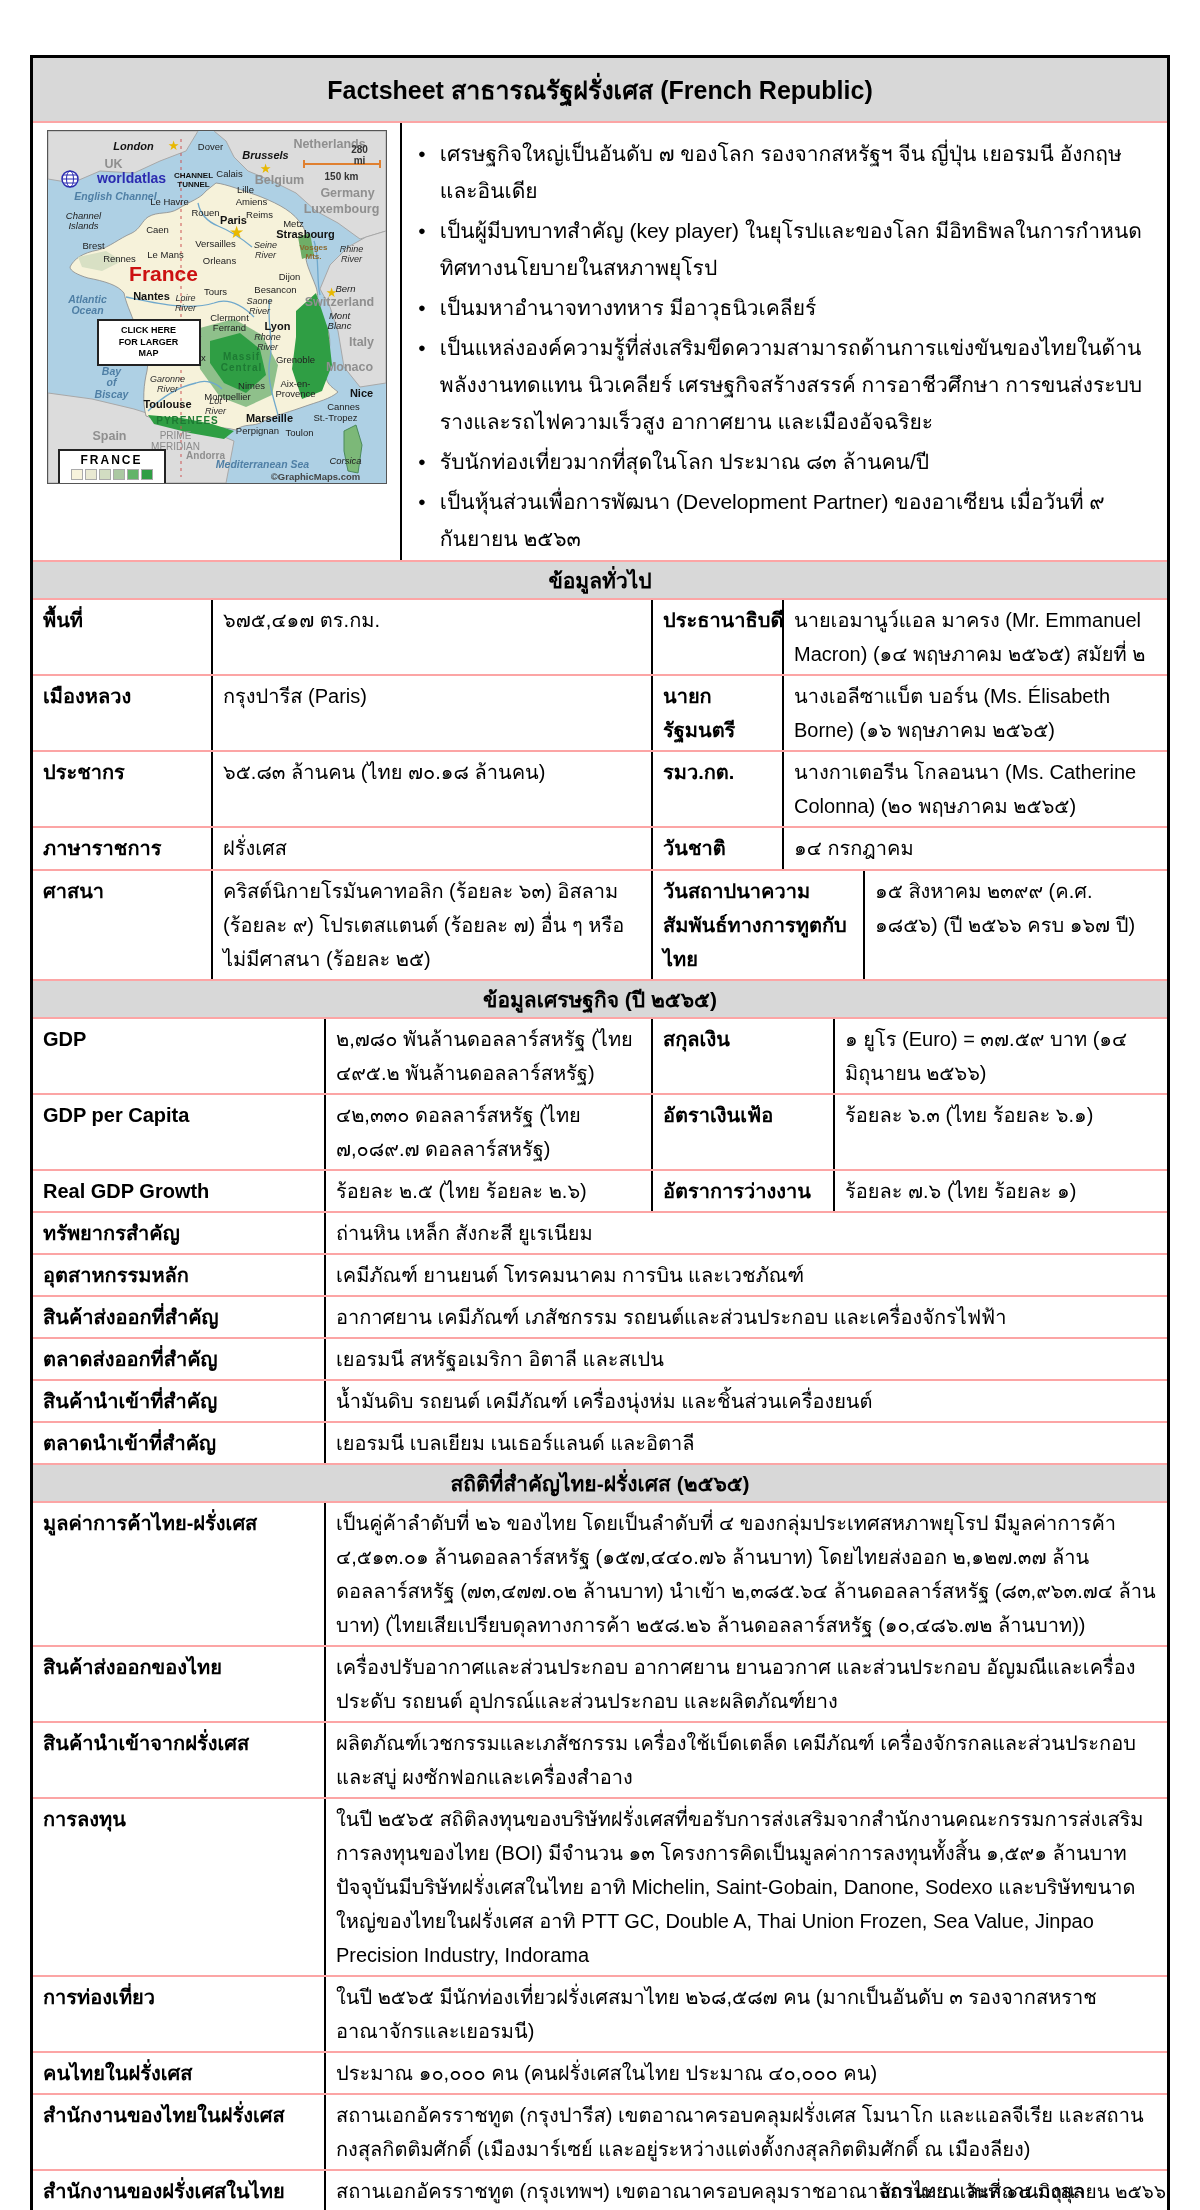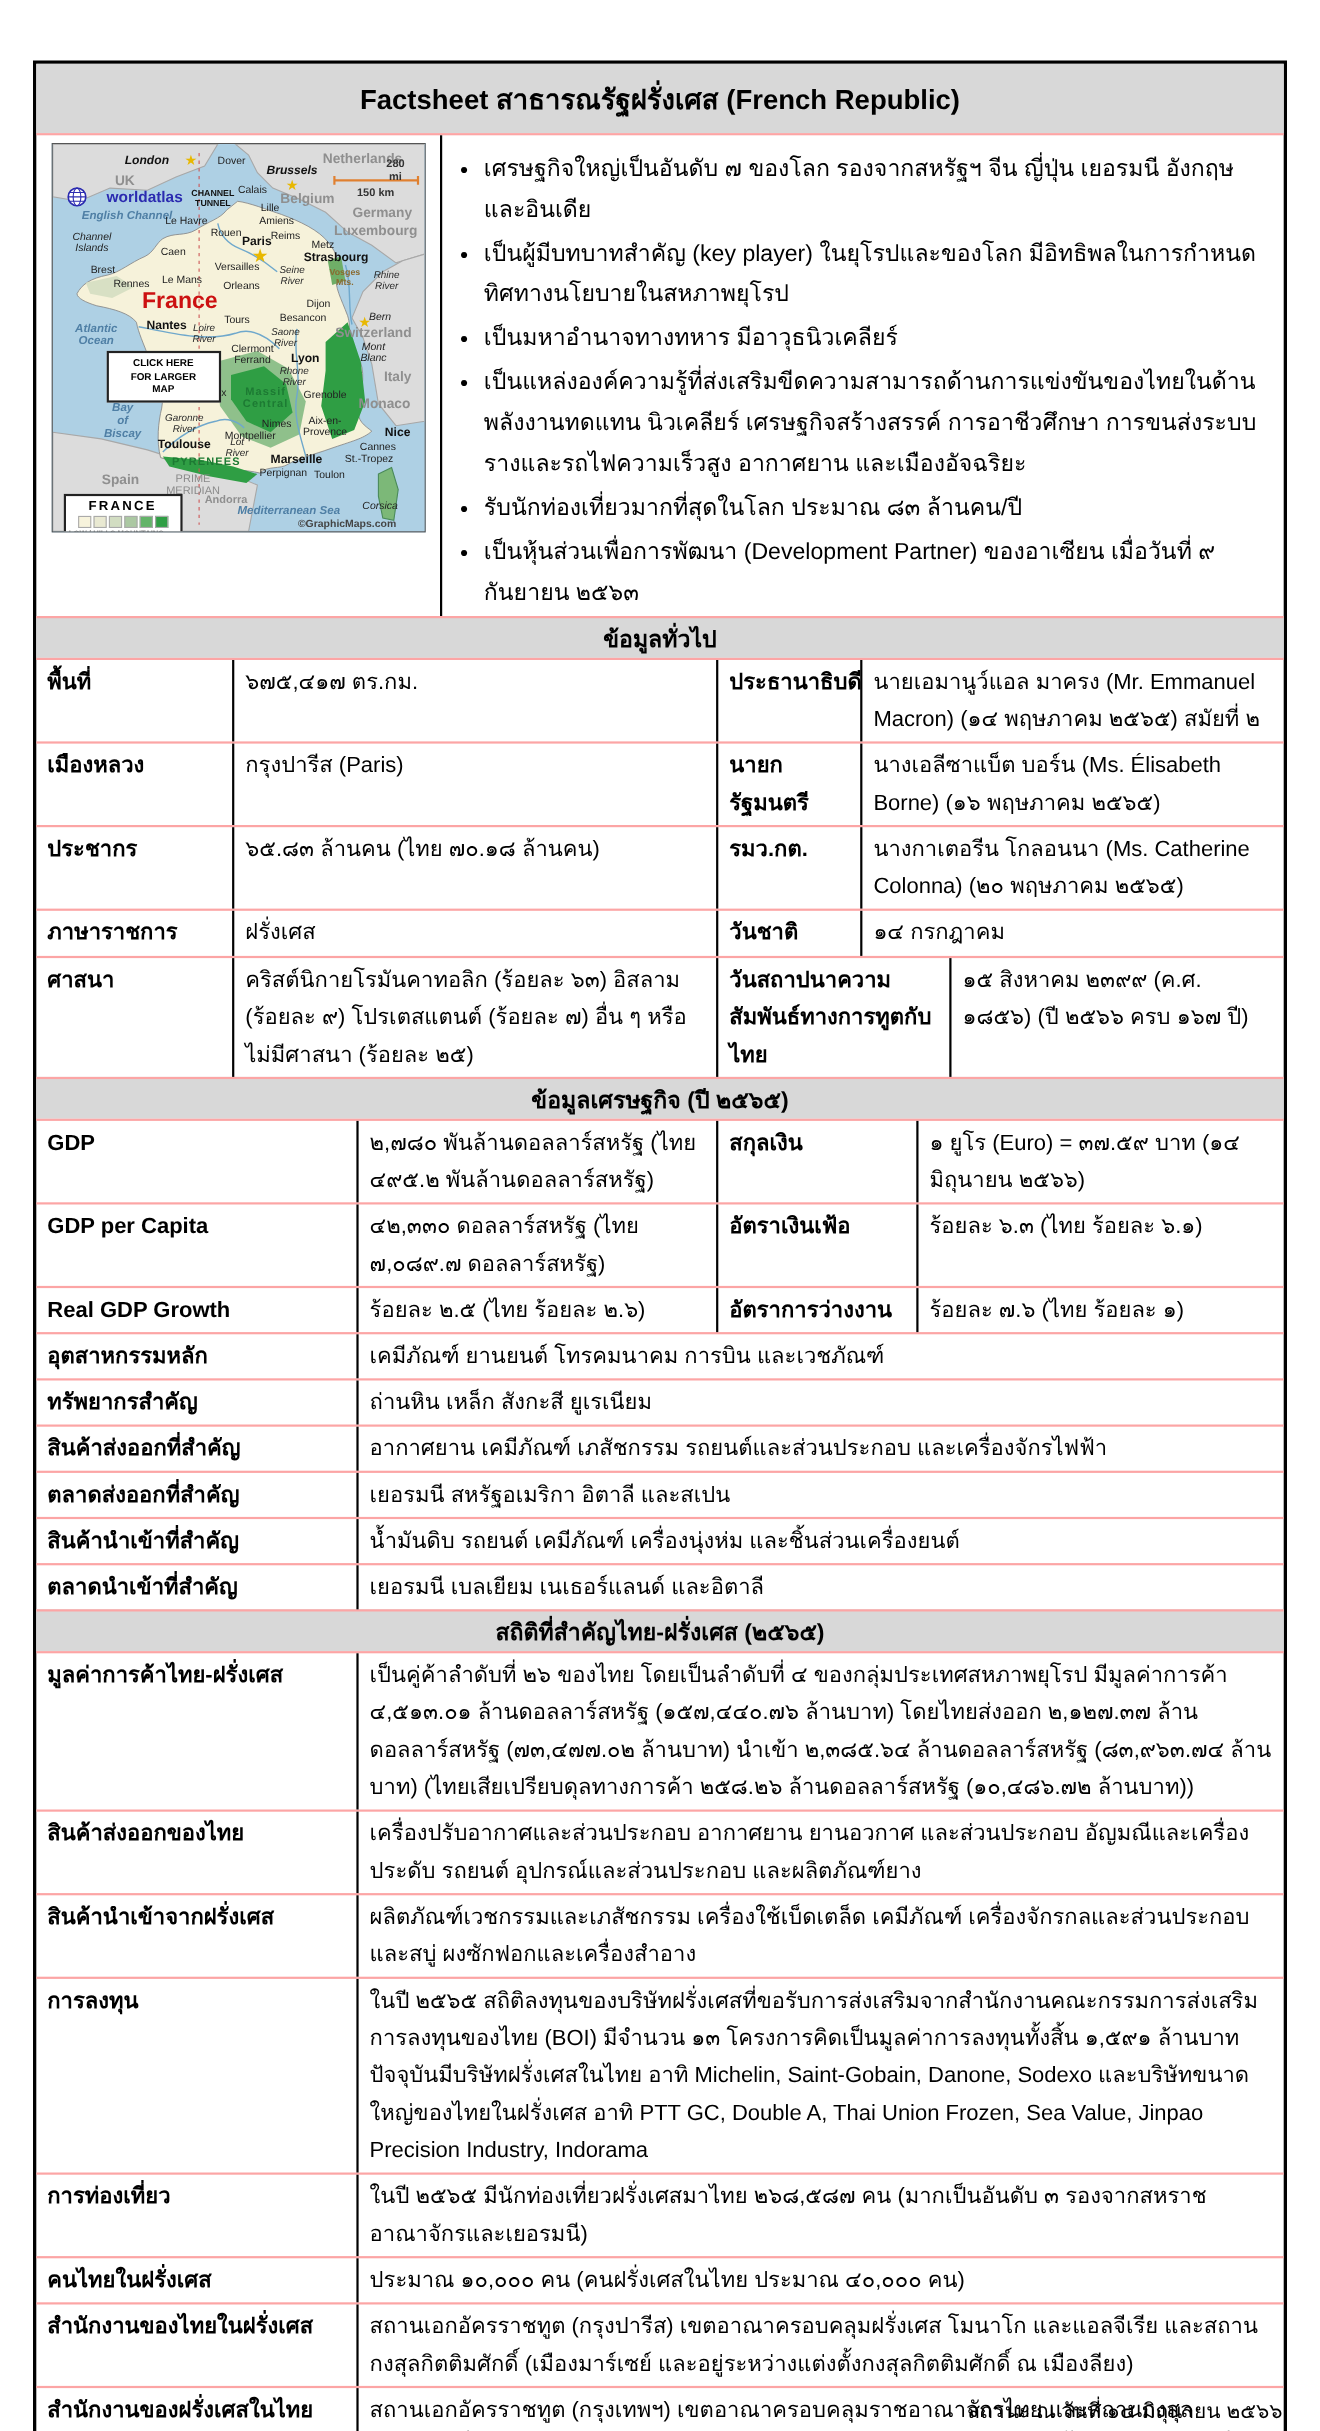--- a/index.html
+++ b/index.html
@@ -309,26 +309,26 @@
     <div class="cell ew4">ร้อยละ ๖.๓ (ไทย ร้อยละ ๖.๑)</div>
   </div>
   <div class="trow h40">
     <div class="cell lbl ew1">Real GDP Growth</div>
     <div class="cell ew2">ร้อยละ ๒.๕ (ไทย ร้อยละ ๒.๖)</div>
     <div class="cell lbl ew3">อัตราการว่างงาน</div>
     <div class="cell ew4">ร้อยละ ๗.๖ (ไทย ร้อยละ ๑)</div>
   </div>
 
   <div class="trow h40">
+    <div class="cell lbl stw1">ทรัพยากรสำคัญ</div>
+    <div class="cell stv">ถ่านหิน เหล็ก สังกะสี ยูเรเนียม</div>
+  </div>
+  <div class="trow h40">
     <div class="cell lbl stw1">อุตสาหกรรมหลัก</div>
     <div class="cell stv">เคมีภัณฑ์ ยานยนต์ โทรคมนาคม การบิน และเวชภัณฑ์</div>
-  </div>
-  <div class="trow h40">
-    <div class="cell lbl stw1">ทรัพยากรสำคัญ</div>
-    <div class="cell stv">ถ่านหิน เหล็ก สังกะสี ยูเรเนียม</div>
   </div>
   <div class="trow h40">
     <div class="cell lbl stw1">สินค้าส่งออกที่สำคัญ</div>
     <div class="cell stv">อากาศยาน เคมีภัณฑ์ เภสัชกรรม รถยนต์และส่วนประกอบ และเครื่องจักรไฟฟ้า</div>
   </div>
   <div class="trow h40">
     <div class="cell lbl stw1">ตลาดส่งออกที่สำคัญ</div>
     <div class="cell stv">เยอรมนี สหรัฐอเมริกา อิตาลี และสเปน</div>
   </div>
   <div class="trow h40">

